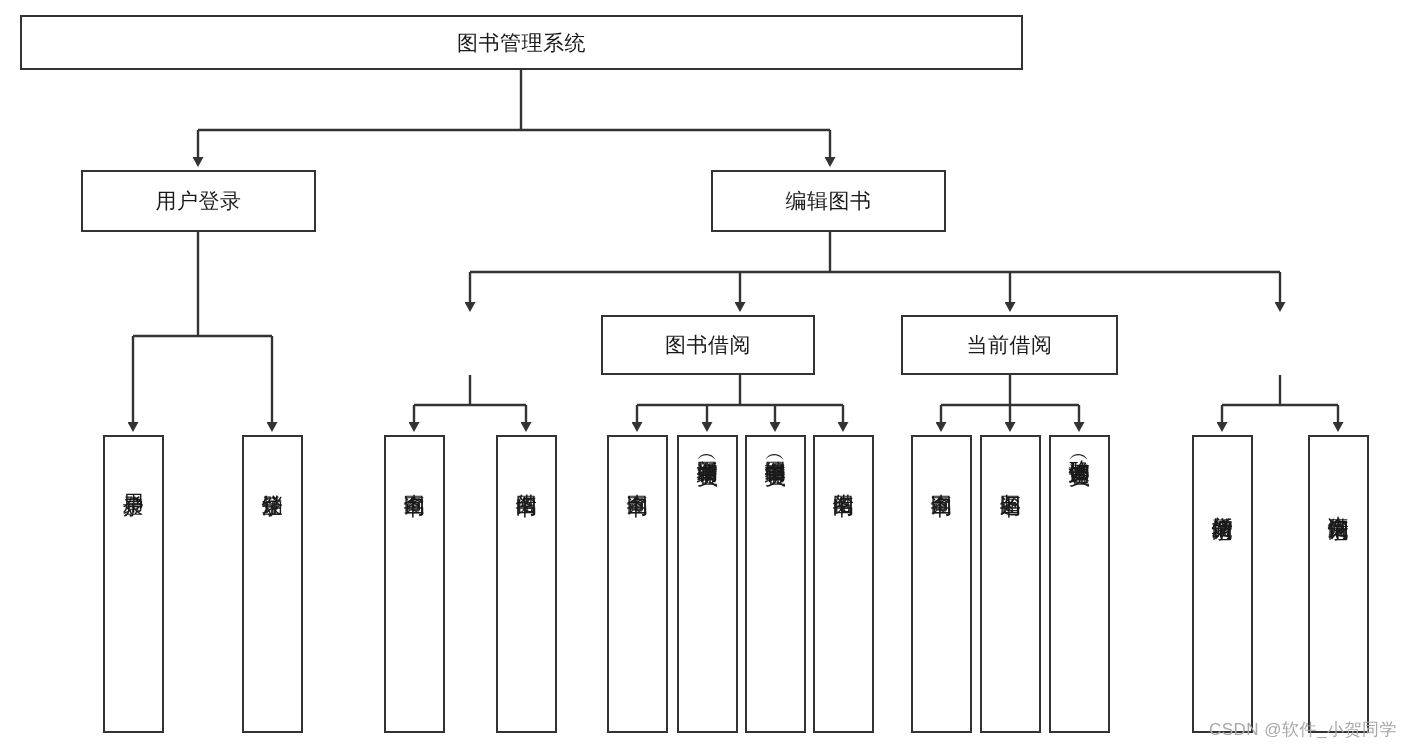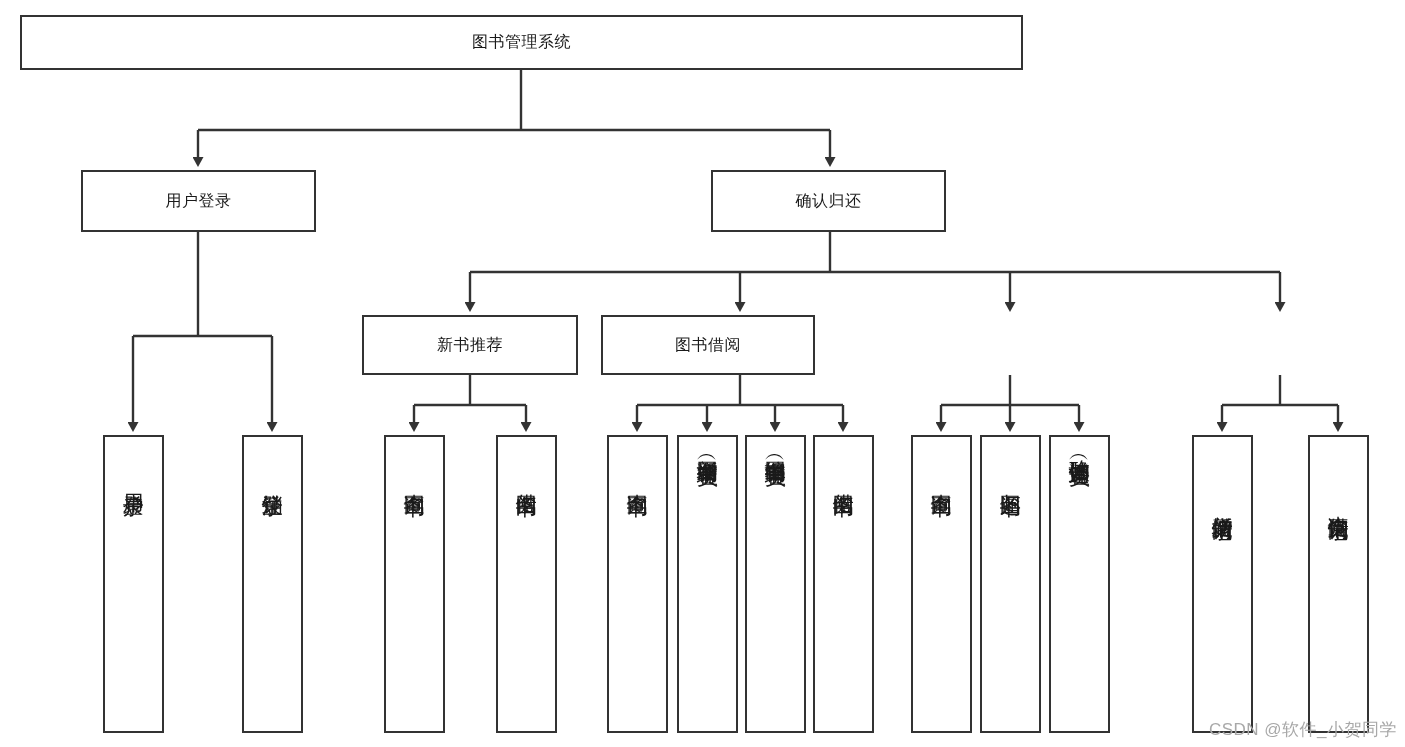--- a/index.html
+++ b/index.html
@@ -27,21 +27,21 @@
     position: absolute;
     box-sizing: border-box;
     border: 2px solid #333333;
     background: #ffffff;
     display: flex;
     align-items: center;
     justify-content: center;
     color: #1a1a1a;
   }
   .node.h {
-    font-size: 16px;
+    font-size: 21px;
     letter-spacing: 0.5px;
   }
   .node.v {
     font-size: 21px;
     align-items: flex-start;
     justify-content: center;
     padding-top: 14px;
   }
   .vtext {
     writing-mode: vertical-rl;
@@ -126,28 +126,28 @@
   </svg>
 
   <div class="node h" style="left:20px; top:15px; width:1003px; height:55px;">
     <span>图书管理系统</span>
   </div>
 
   <div class="node h" style="left:81px; top:170px; width:235px; height:62px;">
     <span>用户登录</span>
   </div>
   <div class="node h" style="left:711px; top:170px; width:235px; height:62px;">
-    <span>确认归还</span>
+    <span>编辑图书</span>
   </div>
 
-  <div class="node h" style="left:362px; top:315px; width:216px; height:60px;">
-    <span>新书推荐</span>
-  </div>
   <div class="node h" style="left:601px; top:315px; width:214px; height:60px;">
     <span>图书借阅</span>
+  </div>
+  <div class="node h" style="left:901px; top:315px; width:217px; height:60px;">
+    <span>当前借阅</span>
   </div>
 
   <div class="node v mid" style="left:103px; top:435px; width:61px; height:298px;">
     <span class="vtext">用户登录</span>
   </div>
   <div class="node v mid" style="left:242px; top:435px; width:61px; height:298px;">
     <span class="vtext">注销登录</span>
   </div>
 
   <div class="node v mid" style="left:384px; top:435px; width:61px; height:298px;">

